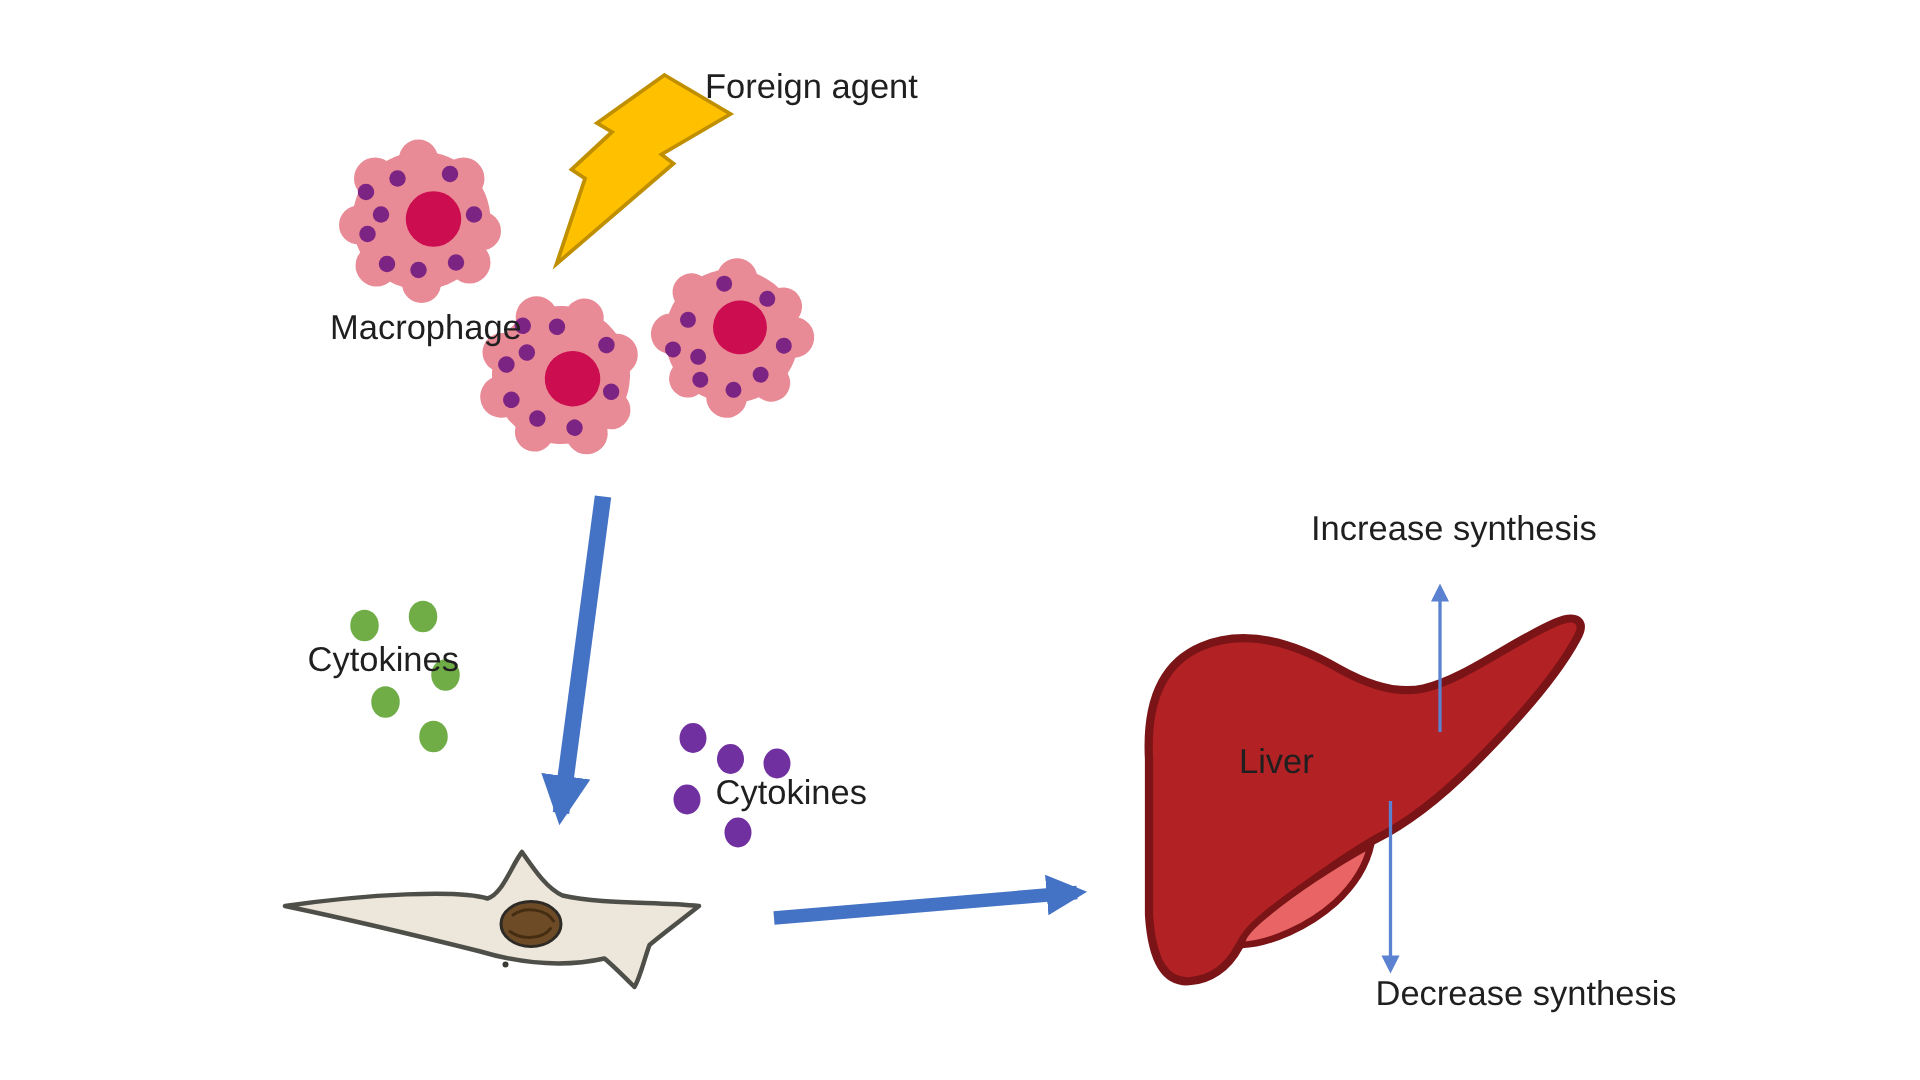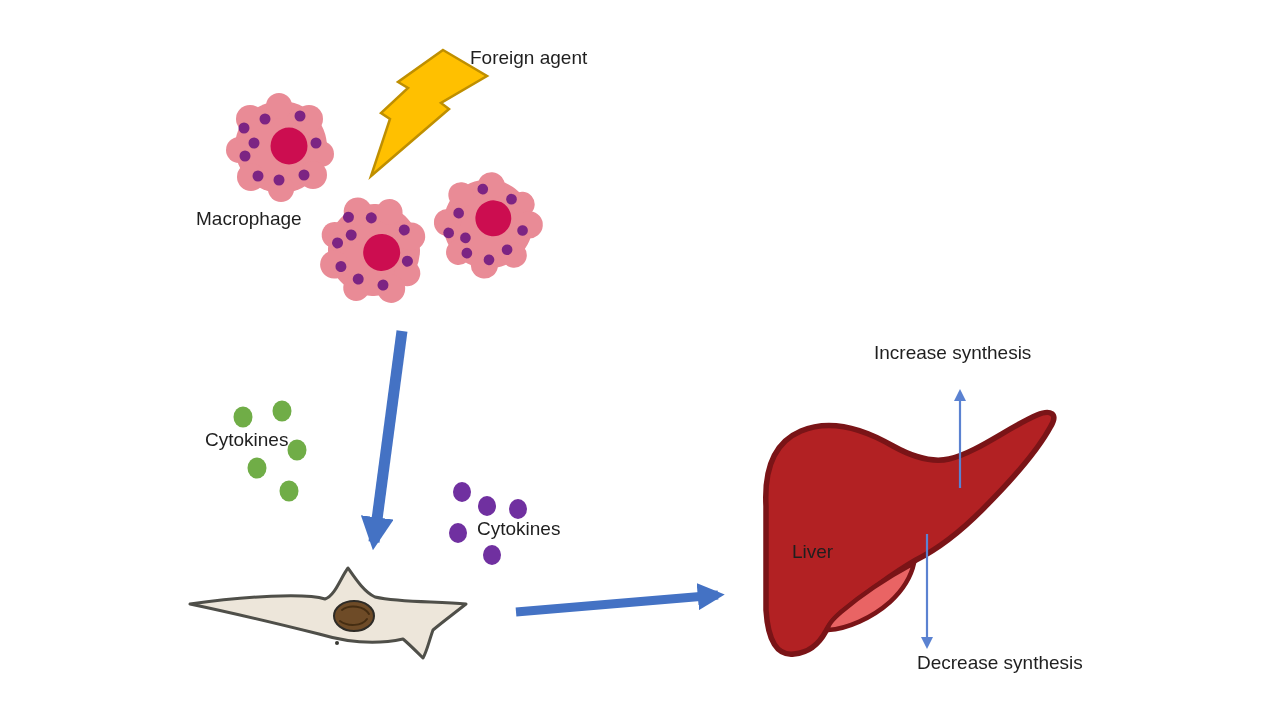--- a/index.html
+++ b/index.html
@@ -7,21 +7,21 @@
     position: relative;
     width: 1280px;
     height: 720px;
     background: var(--background, #ffffff);
     overflow: hidden;
     font-family: "Liberation Sans", sans-serif;
   }
   .diagram-svg { position: absolute; left: 0; top: 0; }
   .label {
     position: absolute;
-    font-size: 19px;
+    font-size: 23px;
     line-height: 19px;
     color: var(--text, #202020);
     white-space: nowrap;
   }
   
   .macro-body    { fill: var(--macrophage-body); }
   .macro-nucleus { fill: var(--macrophage-nucleus); }
   .macro-dot     { fill: var(--macrophage-granule); }
   .bolt          { fill: var(--lightning-fill); stroke: var(--lightning-stroke); stroke-width: 2.5; stroke-linejoin: miter; }
   .dot-green     { fill: var(--cytokine-green); }
@@ -121,20 +121,20 @@
         C834,619 829,625 826,631 C818,646 806,653 794,654 C777,656 768,641 766,610 Z"></path>
       <path class="liver-lobe" d="M914,563 C890,576 861,595 841,612 C834,618 827,625 828,630
         C847,629 872,618 890,602 C903,590 911,577 914,563 Z"></path>
     </g>
 
     <line class="arrow-thin" x1="960" y1="488" x2="960" y2="392" stroke-width="2.2" marker-end="url(#headThin)"></line>
     <line class="arrow-thin" x1="927" y1="534" x2="927" y2="646" stroke-width="2.2" marker-end="url(#headThin)"></line>
   </svg>
 
   <div class="label" style="left:470px; top:48px;">Foreign agent</div>
-  <div class="label" style="left:196px; top:209px;">Macrophage</div>
+  <div class="label" style="left:220px; top:209px;">Macrophage</div>
   <div class="label" style="left:205px; top:430px;">Cytokines</div>
   <div class="label" style="left:477px; top:519px;">Cytokines</div>
-  <div class="label" style="left:792px; top:498px;margin-top:44px;">Liver</div>
+  <div class="label" style="left:826px; top:498px;">Liver</div>
   <div class="label" style="left:874px; top:343px;">Increase synthesis</div>
   <div class="label" style="left:917px; top:653px;">Decrease synthesis</div>
 
 </div>
 
 </body></html>

